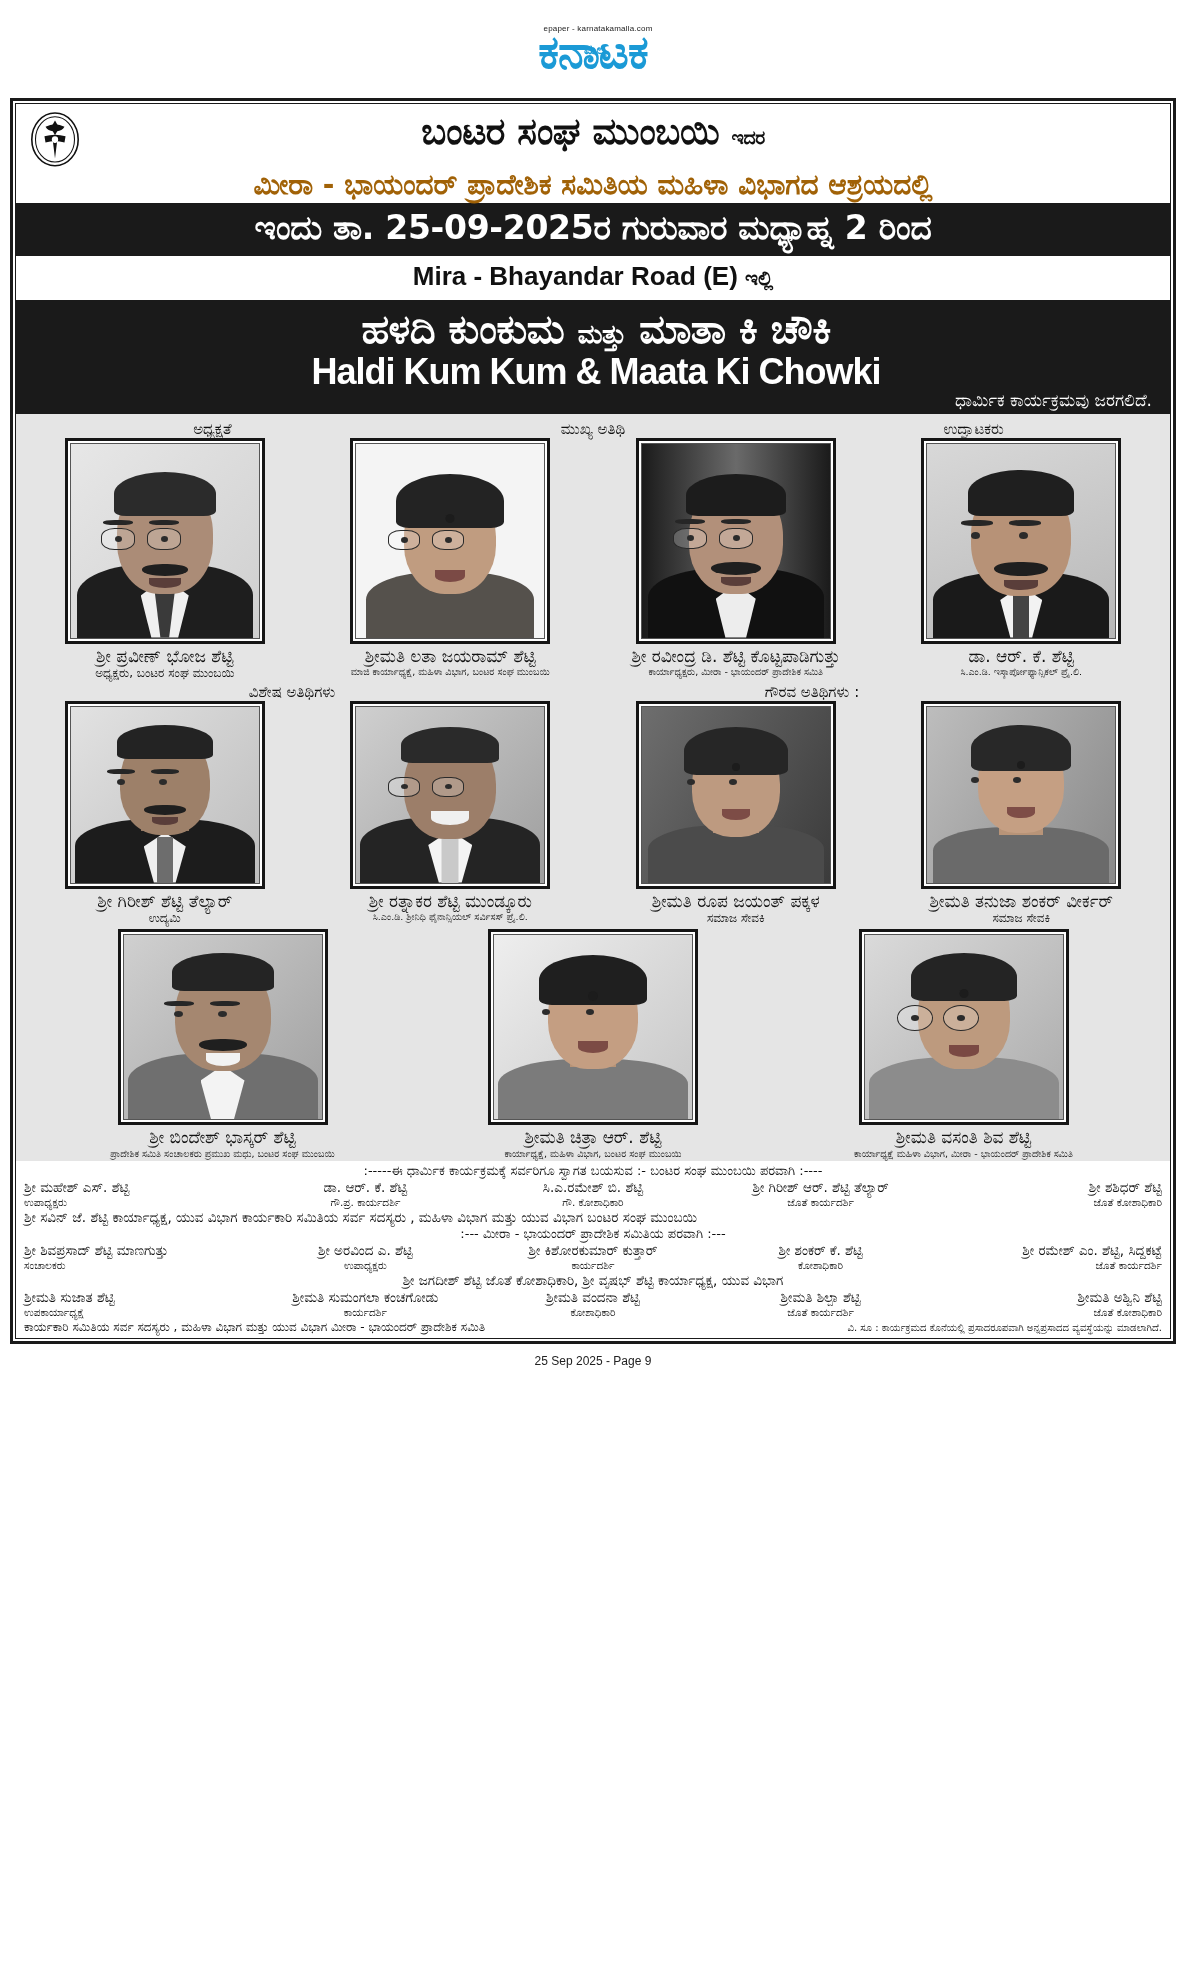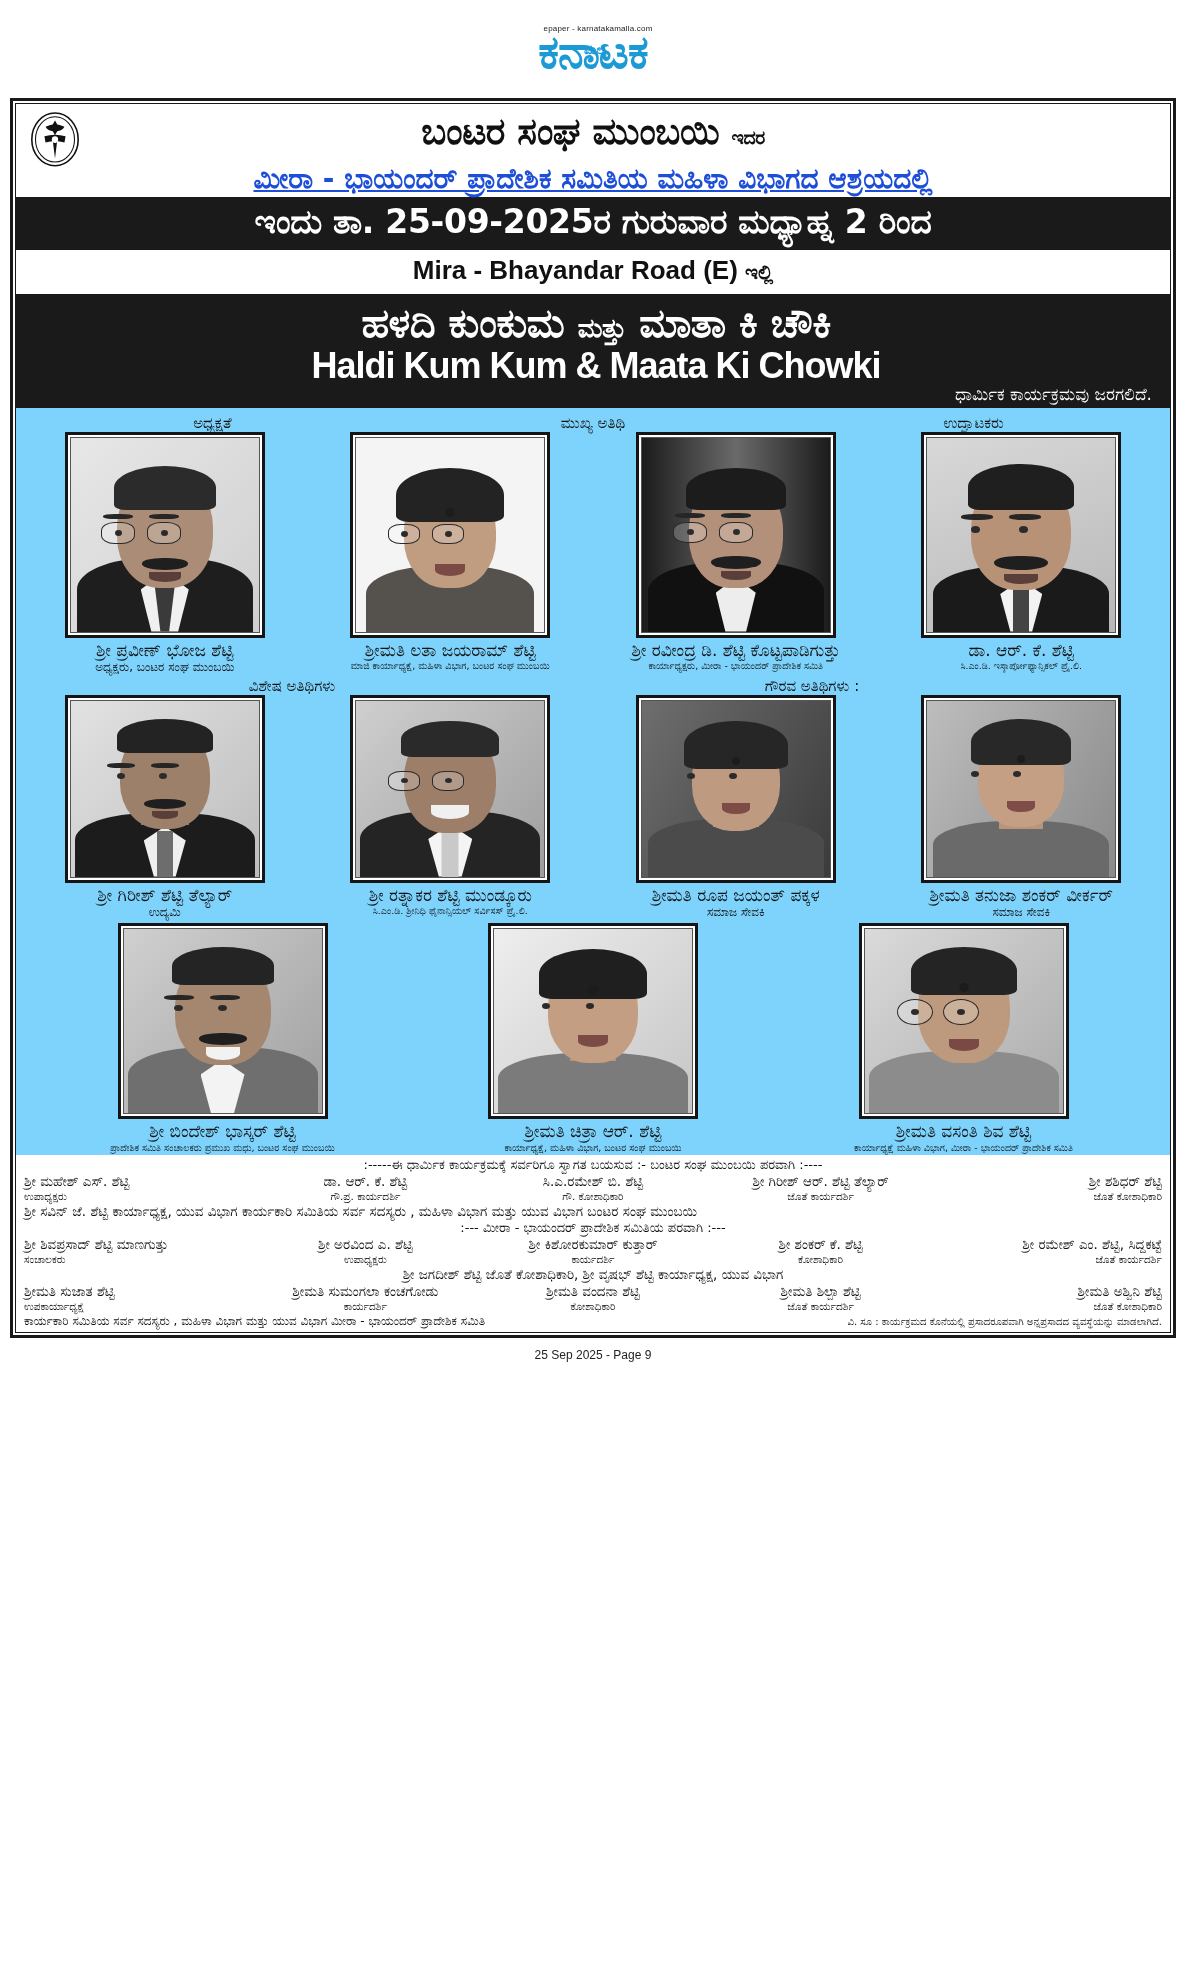--- a/index.html
+++ b/index.html
@@ -75,25 +75,24 @@
     font-weight: bold;
     letter-spacing: -0.5px;
     color: #111;
     font-family: "DejaVu Sans", sans-serif;
     line-height: 1.18;
   }
   .line-org .small { font-size: 19px; font-weight: bold; }
   .line-sub {
     font-size: 28px;
     font-weight: bold;
-    color: #1d4ed8;
+    color: #a16207;
     font-family: "DejaVu Sans", sans-serif;
     line-height: 1.2;
-    margin-top: 8px;
-    text-decoration: underline;
+    margin-top: 14px;
   }
 
   
   .bar-date {
     background: #1a1a1a;
     color: #fff;
     text-align: center;
     font-size: 33px;
     font-weight: bold;
     font-family: "DejaVu Sans", sans-serif;
@@ -137,21 +136,21 @@
   }
   .title-note {
     font-size: 17px;
     font-family: "DejaVu Sans", sans-serif;
     text-align: right;
     padding-right: 14px;
     margin-top: -2px;
   }
 
   
-  .photos { padding: 4px 6px 2px 6px; background: #7dd3fc; }
+  .photos { padding: 4px 6px 2px 6px; background: #e5e5e5; }
   .prow { display: flex; justify-content: space-around; align-items: flex-start; }
   .pcell { text-align: center; }
   .role-wide {
     font-size: 15px;
     font-family: "DejaVu Sans", sans-serif;
     color: #111;
     text-align: center;
   }
   .frame {
     border: 3px solid #151515;

